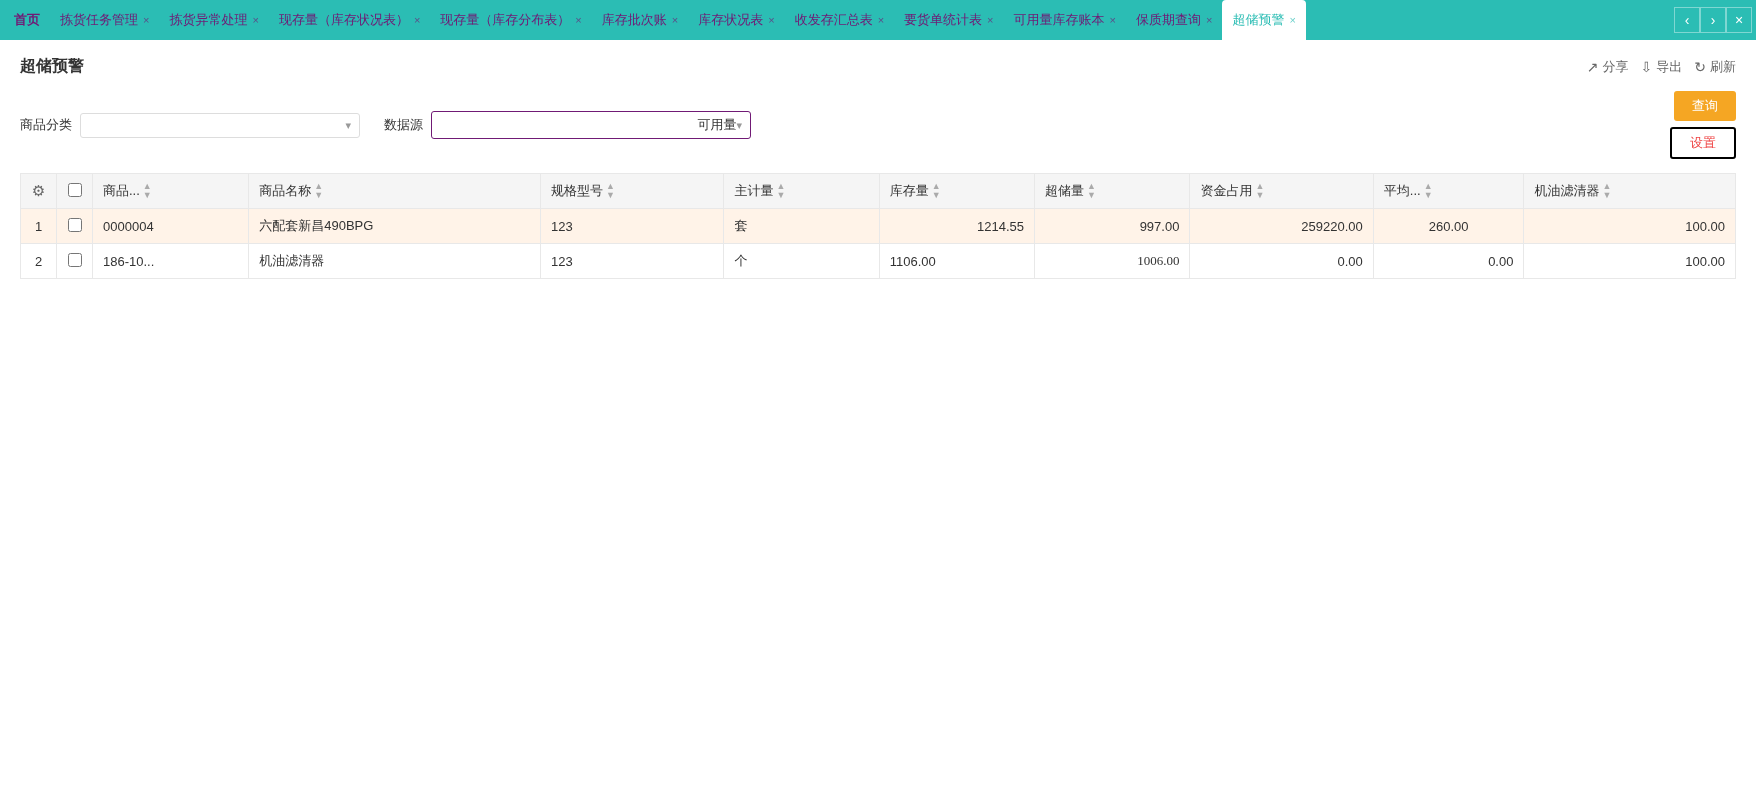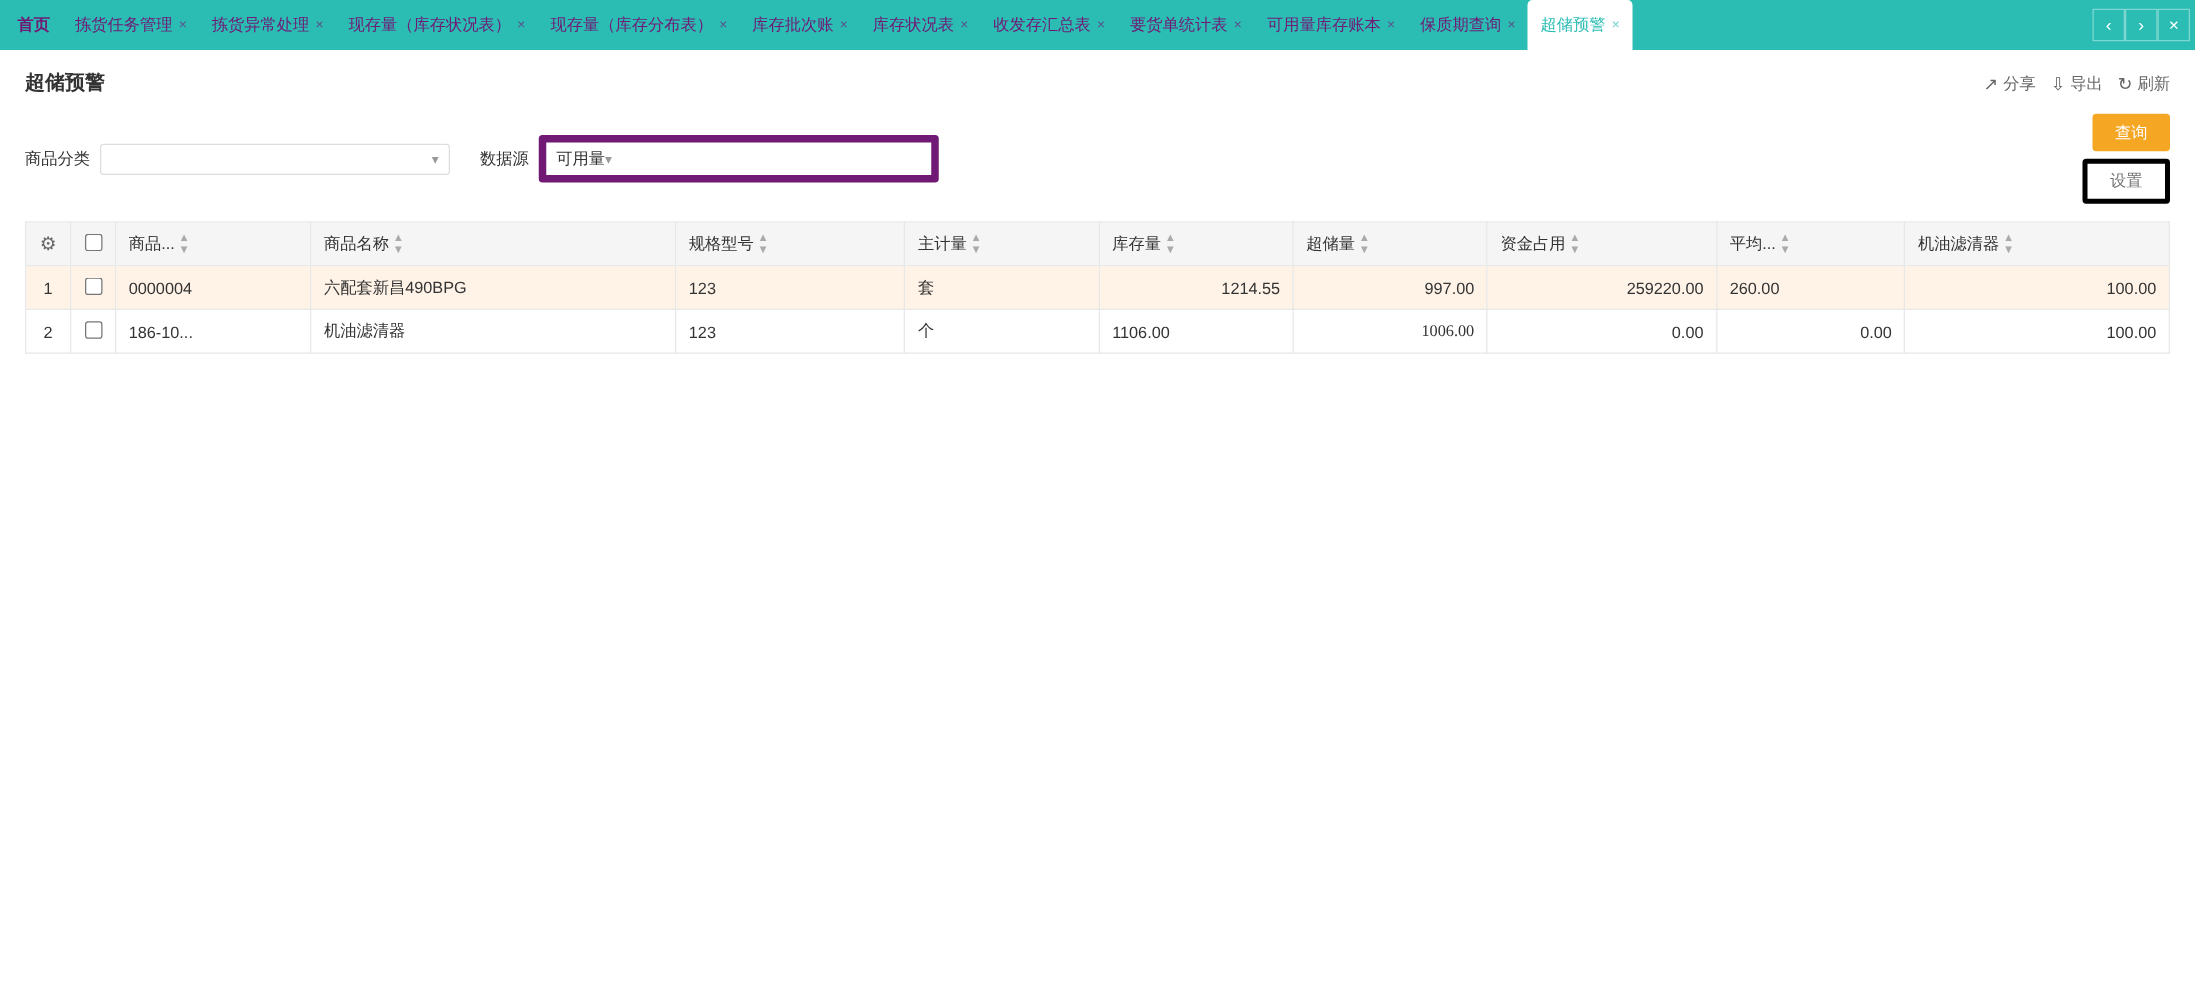--- a/index.html
+++ b/index.html
@@ -122,27 +122,27 @@
       font-size: 13px;
       color: #bbb;
     }
     .filter-select .chevron {
       color: #999;
       font-size: 11px;
     }
     .filter-select-inline {
       display: flex;
       align-items: center;
-      border: 6px solid #701a75;
+      border: 1px solid #701a75;
       border-radius: 3px;
       padding: 4px 8px;
       background: #fff;
       min-width: 320px;
       cursor: pointer;
-      justify-content: flex-start;
+      justify-content: flex-end;
     }
     .filter-select-inline .select-text {
       font-size: 13px;
       color: #333;
     }
     .filter-select-inline .chevron {
       color: #999;
       font-size: 11px;
     }
     .btn-query {
@@ -150,22 +150,22 @@
       color: #fff;
       border: none;
       border-radius: 3px;
       padding: 6px 18px;
       font-size: 13px;
       cursor: pointer;
       margin-left: auto;
     }
     .btn-settings {
       background: #fff;
-      color: #737373;
-      border: 4px solid #000000;
+      color: #ef4444;
+      border: 2px solid #000000;
       border-radius: 3px;
       padding: 5px 18px;
       font-size: 13px;
       cursor: pointer;
       margin-left: auto;
     }
     .filter-right {
       display: flex;
       flex-direction: column;
       gap: 6px;
@@ -394,21 +394,21 @@
       <td class="checkbox-cell">
         <input type="checkbox" style="">
       </td>
       <td>0000004</td>
       <td>六配套新昌490BPG</td>
       <td>123</td>
       <td>套</td>
       <td style="text-align:right;">1214.55</td>
       <td style="text-align:right;">997.00</td>
       <td style="text-align:right;">259220.00</td>
-      <td style="text-align:left;">260.00</td>
+      <td style="text-align:center;">260.00</td>
       <td style="text-align:right;">100.00</td>
     </tr>
         <tr>
       <td class="row-num">2</td>
       <td class="checkbox-cell">
         <input type="checkbox" style="">
       </td>
       <td>186-10...</td>
       <td>机油滤清器</td>
       <td>123</td>

